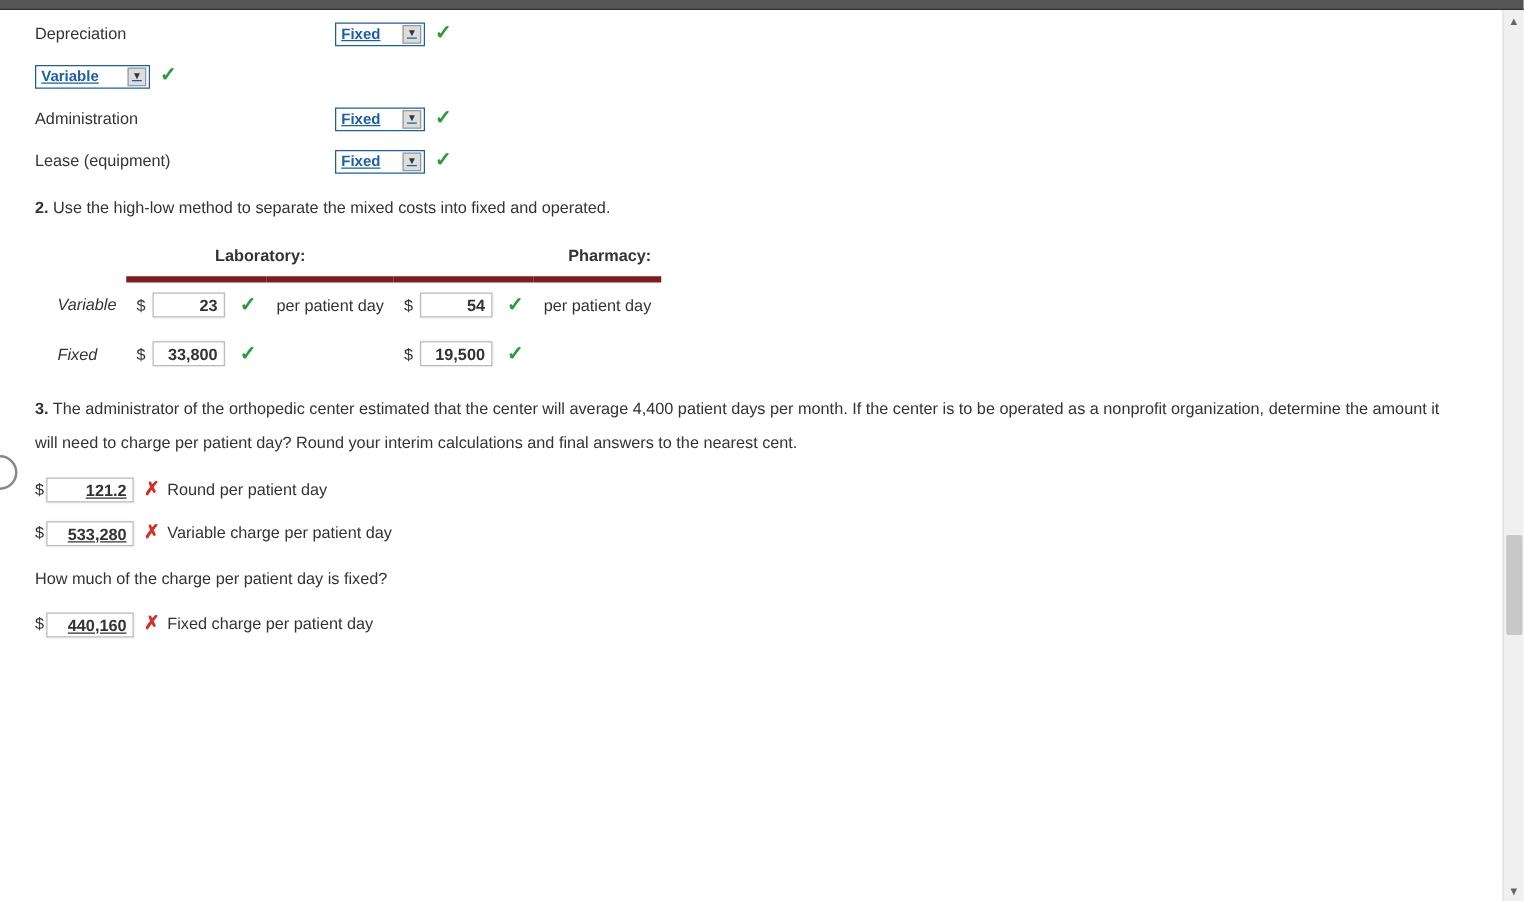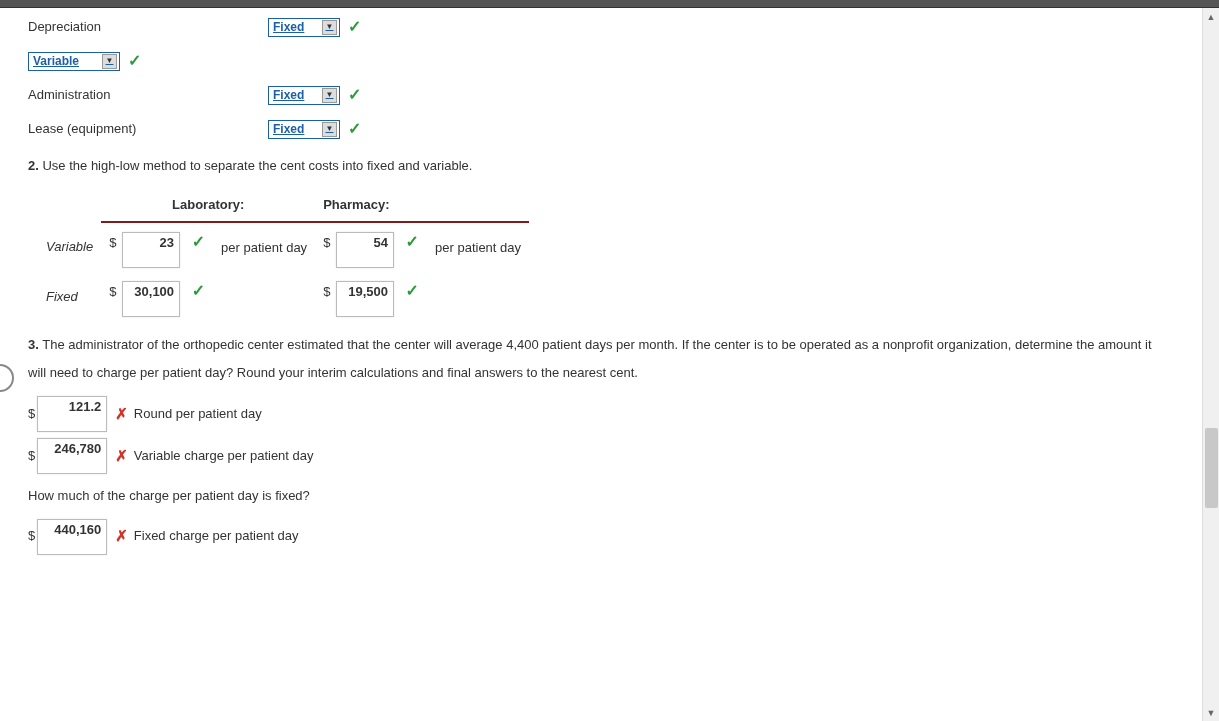--- a/index.html
+++ b/index.html
@@ -88,41 +88,41 @@
   .qtext { margin: 10px 0; color:#333;}
   .bold { font-weight: bold; }
   table.hl {
     border-collapse: collapse;
     margin: 6px 0 10px 10px;
   }
   table.hl th {
     font-weight: bold;
     padding: 4px 8px;
     text-align: left;
-    border-bottom: 2px solid #7f1d1d;
+    border-bottom: 5px solid #7f1d1d;
   }
   table.hl th.first { border-bottom: none; width: 60px;}
   table.hl td { padding: 4px 8px; }
   .italic { font-style: italic; }
   .numinput {
     display: inline-block;
     border: 1px solid #bbb;
     background: #fff;
     text-align: right;
     padding: 2px 5px;
     font-weight: bold;
     font-size: 13px;
     min-width: 58px;
-    height: 36px;
+    height: 20px;
     line-height: 16px;
     box-shadow: 0 0 2px rgba(0,0,0,0.1);
   }
   .dollar { margin-right: 2px; }
   .answer-line { margin: 6px 0; display:flex;align-items:center;}
-  .answer-line .numinput { min-width: 70px; }
+  .answer-line .numinput { min-width: 70px; text-decoration: underline; }
   .scrollbar {
     position: absolute;
     right: 0;
     top: 0;
     bottom: 0;
     width: 17px;
     background: #f0f0f0;
     border-left: 1px solid #ddd;
   }
   .scroll-btn {
@@ -187,50 +187,50 @@
       <span class="cost-label">Lease (equipment)</span>
       <span class="select-box narrow">
         <span>Fixed</span>
         <span class="caret">▼</span>
       </span>
       <span class="check">✓</span>
     </div>
 
     <div class="qtext">
       <span class="bold">2.</span>
-      <span>Use the high-low method to separate the cent costs into fixed and variable.</span>
+      <span>Use the high-low method to separate the mixed costs into fixed and operated.</span>
     </div>
 
     <table class="hl">
       <tbody>
           <tr class="hl-underline">
         <th class="first"></th>
         <th colspan="2" style="text-align:center">Laboratory:</th>
-        <th colspan="2" style="text-align:left">Pharmacy:</th>
+        <th colspan="2" style="text-align:right">Pharmacy:</th>
       </tr>
       <tr>
         <td class="italic nowrap">Variable</td>
         <td class="nowrap">
           <span class="dollar">$</span>
           <span class="numinput">23</span>
           <span class="check">✓</span>
         </td>
         <td class="nowrap">per patient day</td>
         <td class="nowrap">
           <span class="dollar">$</span>
           <span class="numinput">54</span>
           <span class="check">✓</span>
         </td>
         <td class="nowrap">per patient day</td>
       </tr>
       <tr>
         <td class="italic nowrap">Fixed</td>
         <td class="nowrap">
           <span class="dollar">$</span>
-          <span class="numinput">30,100</span>
+          <span class="numinput">33,800</span>
           <span class="check">✓</span>
         </td>
         <td></td>
         <td class="nowrap">
           <span class="dollar">$</span>
           <span class="numinput">19,500</span>
           <span class="check">✓</span>
         </td>
         <td></td>
       </tr>
@@ -245,21 +245,21 @@
     <div class="answer-line">
       <span class="dollar">$</span>
       <span class="numinput">121.2</span>
       <span class="cross">✗</span>
       <span style="margin-left:6px">Round per patient day</span>
     </div>
 
 
     <div class="answer-line">
       <span class="dollar">$</span>
-      <span class="numinput">246,780</span>
+      <span class="numinput">533,280</span>
       <span class="cross">✗</span>
       <span style="margin-left:6px">Variable charge per patient day</span>
     </div>
 
     <div class="qtext">How much of the charge per patient day is fixed?</div>
 
     <div class="answer-line">
       <span class="dollar">$</span>
       <span class="numinput">440,160</span>
       <span class="cross">✗</span>

